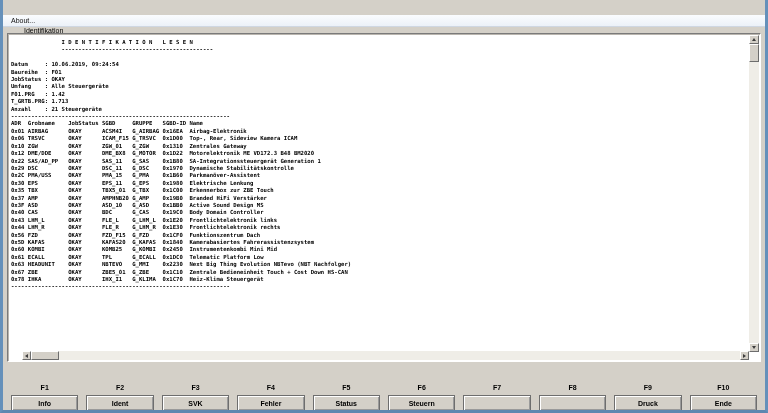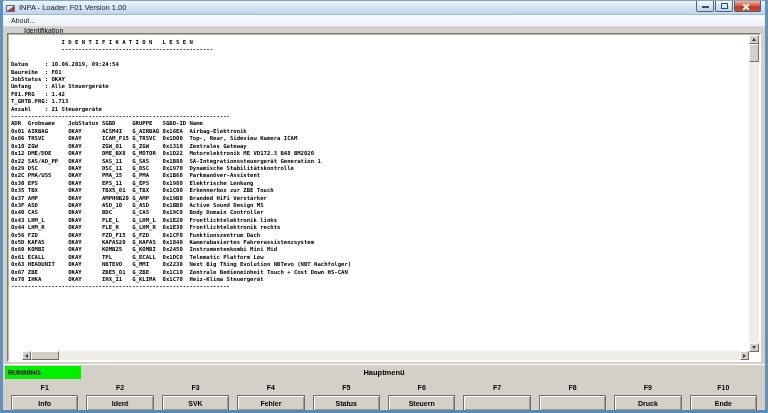--- a/index.html
+++ b/index.html
@@ -99,40 +99,20 @@
     box-shadow:inset 1px 1px 0 #ffffff, inset -1px -1px 0 #9a9a9a;
     font-family:"Liberation Sans",sans-serif;font-size:7px;font-weight:bold;color:#000;
     display:flex;align-items:center;justify-content:center;padding:0;
   }
 </style>
 </head>
 <body>
 
 <div class="window">
 
-  <div class="titlebar">
-    <svg class="app-icon" viewBox="0 0 9 9">
-      <rect x="0" y="1" width="9" height="7" rx="1" fill="#3f6fa5"></rect>
-      <rect x="1" y="2" width="7" height="5" fill="#dfe9f2"></rect>
-      <path d="M1 7 L8 2 L8 7 Z" fill="#c33a22"></path>
-    </svg>
-    <span class="title-text">INPA - Loader: F01 Version 1.00</span>
-    <div class="winbtns">
-      <div class="wbtn">
-          <span class="glyph-min"></span>
-        </div>
-      <div class="wbtn">
-          <span class="glyph-max"></span>
-        </div>
-      <div class="wbtn close">
-          <span class="glyph-close-a"></span>
-          <span class="glyph-close-b"></span>
-        </div>
-    </div>
-  </div>
 
   <div class="menubar">
     <span>About...</span>
   </div>
 
   <div class="client">
     <span class="group-label">Identifikation</span>
 
     <div class="textarea">
       <pre class="terminal" id="terminal">               I D E N T I F I K A T I O N   L E S E N
@@ -184,24 +164,20 @@
         <div class="sbtn left">
             <span class="tri-left"></span>
           </div>
         <div class="sbtn thumb"></div>
         <div class="sbtn right">
             <span class="tri-right"></span>
           </div>
       </div>
     </div>
 
-    <div class="statusrow">
-      <div class="menutitle">Hauptmenü</div>
-      <div class="running">RUNNING</div>
-    </div>
 
     <div class="fkeys">
       <div class="fcol">
           <div class="fkey-label">F1</div>
           <button class="fbtn">Info</button>
         </div>
       <div class="fcol">
           <div class="fkey-label">F2</div>
           <button class="fbtn">Ident</button>
         </div>

